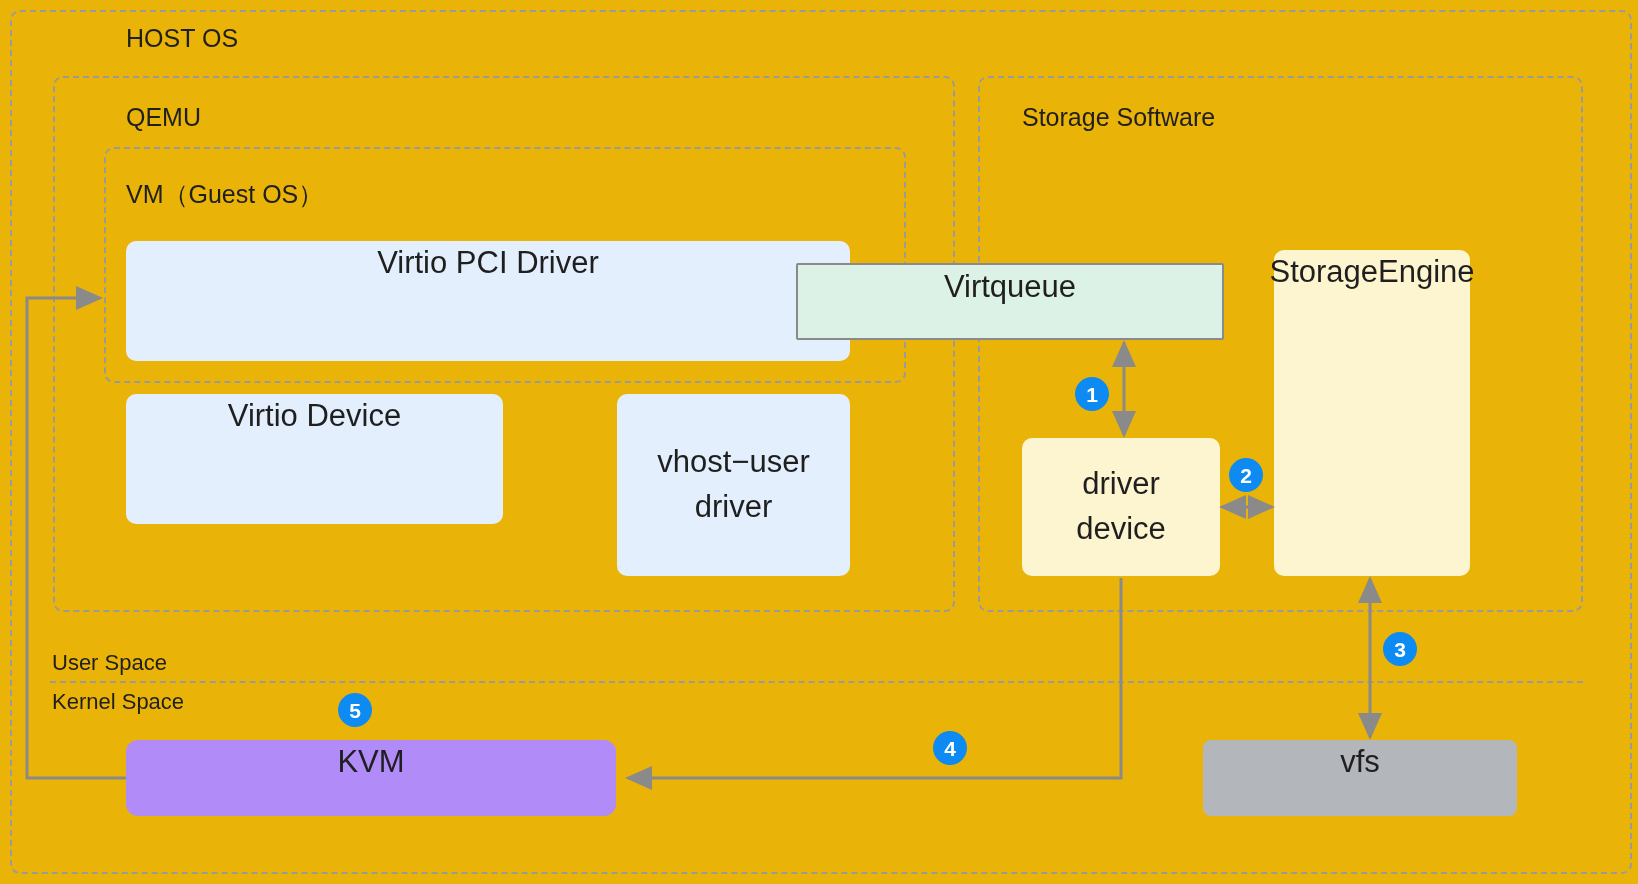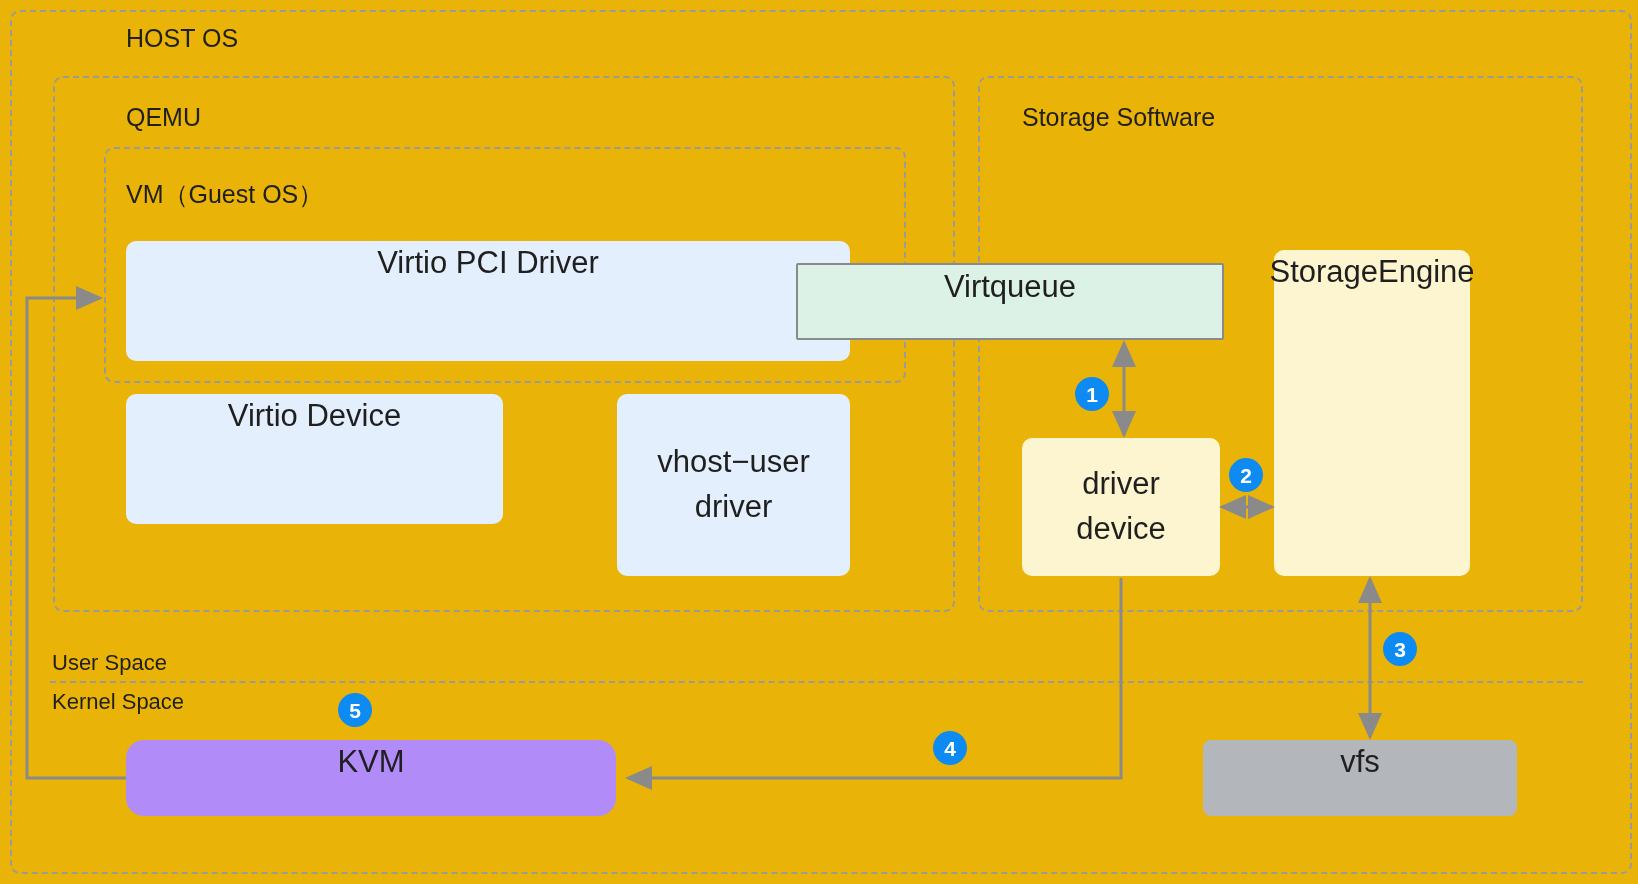--- a/index.html
+++ b/index.html
@@ -42,21 +42,21 @@
     display: flex;
     justify-content: center;
     text-align: center;
     color: #1f1f1f;
     font-size: 31px;
     line-height: 1.45;
   }
   .node.blue      { background: #e3effc; border-radius: 10px; }
   .node.green     { background: #ddf2e6; border: 2px solid #8a8a8a; border-radius: 2px; }
   .node.yellow    { background: #fcf5cf; border-radius: 10px; }
-  .node.purple    { background: #b18cf8; border-radius: 18px; }
+  .node.purple    { background: #b18cf8; border-radius: 12px; }
   .node.graybox   { background: #b3b6ba; border-radius: 8px; }
   .node .lbl { display: block; }
 
   
   .space-label {
     position: absolute;
     color: #1f1f1f;
     font-size: 22px;
     line-height: 1;
     white-space: nowrap;

